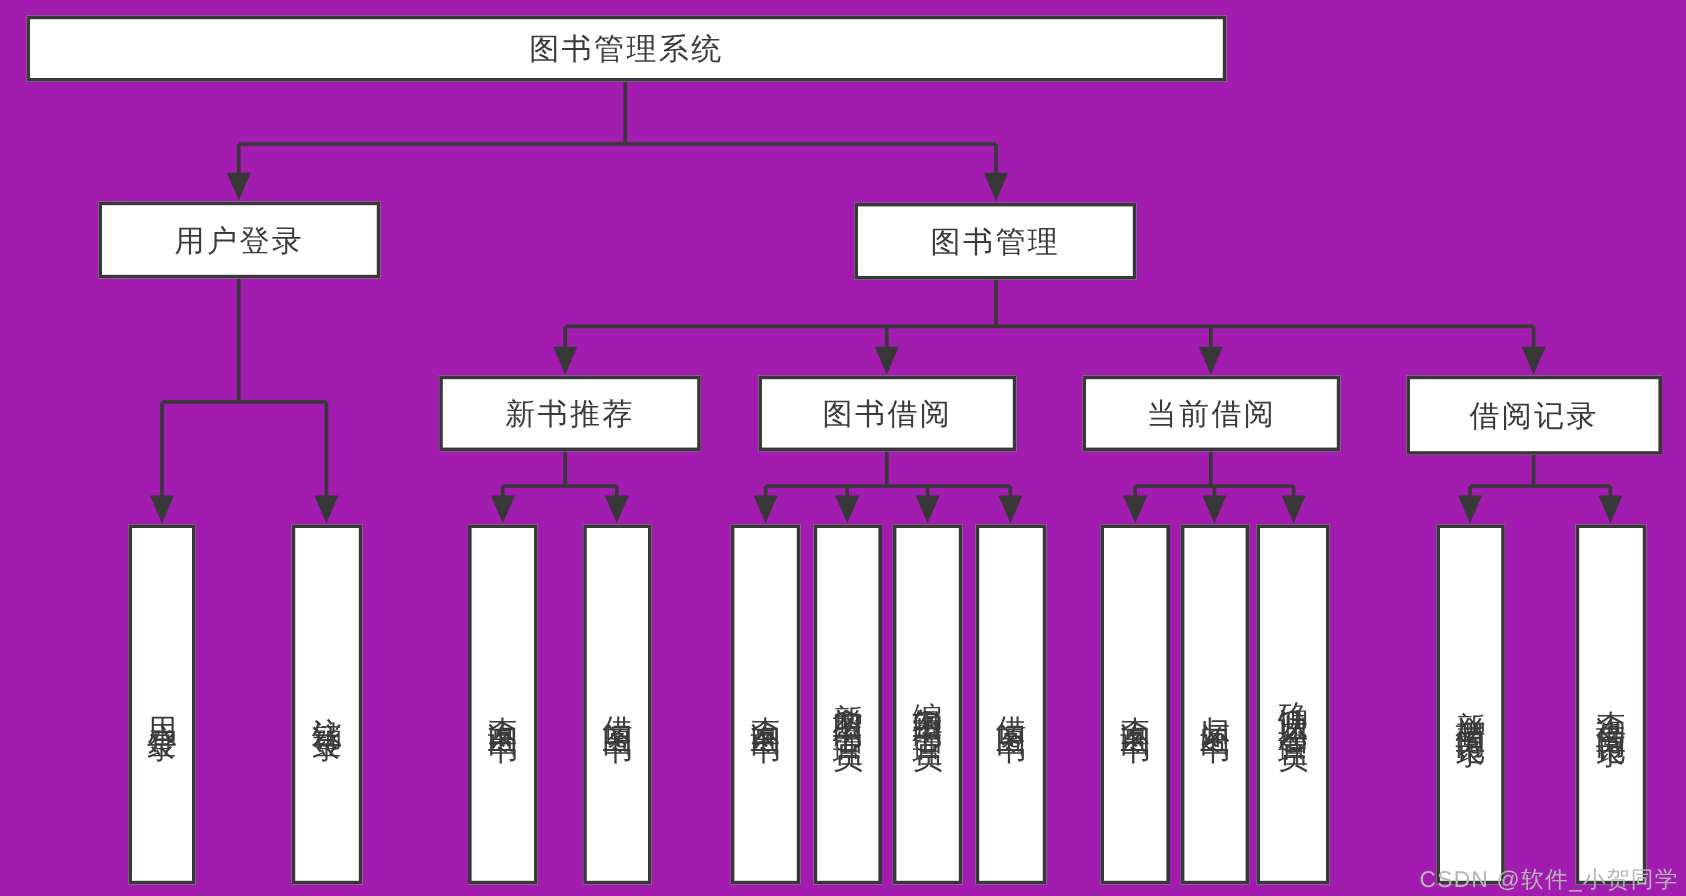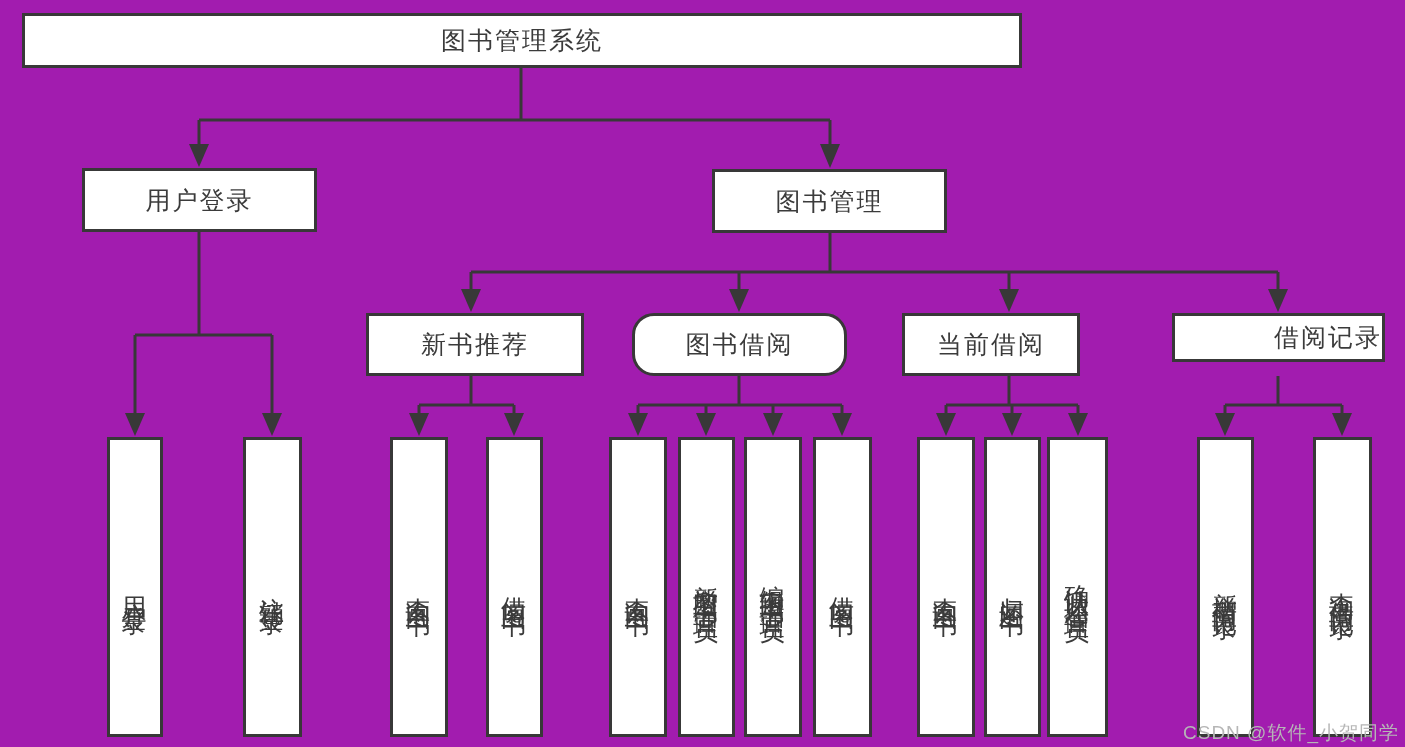--- a/index.html
+++ b/index.html
@@ -80,27 +80,27 @@
   <div class="box" style="left:82px;top:168px;width:235px;height:64px;">
     <span class="hlabel">用户登录</span>
   </div>
   <div class="box" style="left:712px;top:169px;width:235px;height:64px;align-items:center;">
     <span class="hlabel">图书管理</span>
   </div>
 
   <div class="box" style="left:366px;top:313px;width:218px;height:63px;">
     <span class="hlabel">新书推荐</span>
   </div>
-  <div class="box" style="left:632px;top:313px;width:215px;height:63px;border-radius:22px;">
+  <div class="box" style="left:632px;top:313px;width:215px;height:63px;">
     <span class="hlabel">图书借阅</span>
   </div>
-  <div class="box" style="left:902px;top:313px;width:178px;height:63px;">
+  <div class="box" style="left:902px;top:313px;width:215px;height:63px;">
     <span class="hlabel">当前借阅</span>
   </div>
-  <div class="box" style="left:1172px;top:313px;width:213px;height:49px;justify-content:flex-end;">
+  <div class="box" style="left:1172px;top:313px;width:213px;height:66px;">
     <span class="hlabel">借阅记录</span>
   </div>
 
   <div class="box" style="left:107px;top:437px;width:56px;height:300px;">
     <span class="vlabel">用户登录</span>
   </div>
   <div class="box" style="left:243px;top:437px;width:59px;height:300px;">
     <span class="vlabel">注销登录</span>
   </div>
 

